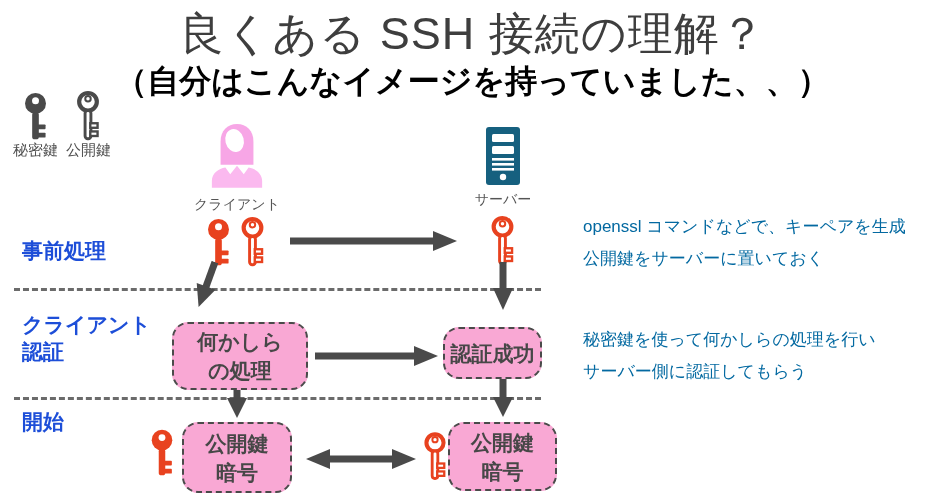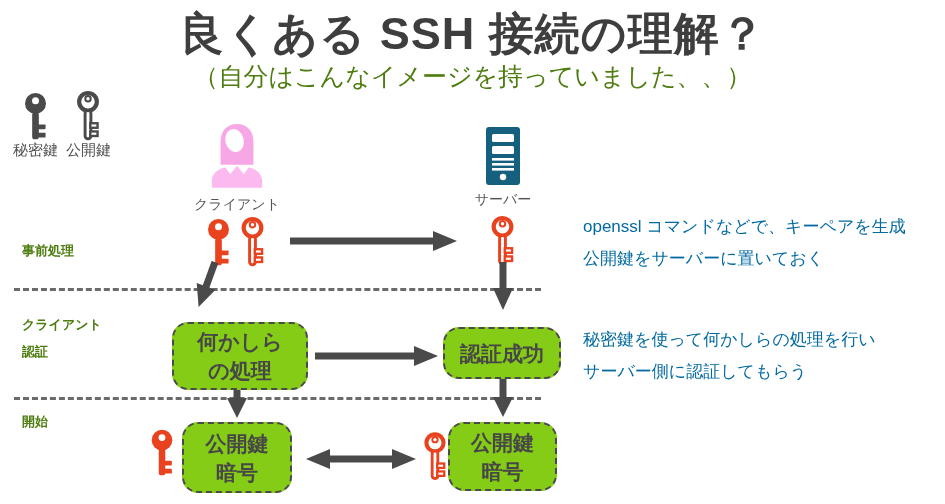--- a/index.html
+++ b/index.html
@@ -9,49 +9,49 @@
     position: relative;
     width: 945px; height: 504px;
     background: #ffffff;
     overflow: hidden;
   }
   .abs { position: absolute; }
 
   .title {
     top: 4px; left: 0; width: 945px;
     text-align: center;
-    font-size: 45px; font-weight: bold;
+    font-size: 45px; font-weight: normal;
     color: #3e3e3e; letter-spacing: 1px;
   }
   .subtitle {
     top: 60px; left: 0; width: 945px;
     text-align: center;
-    font-size: 25px; color: #4d7c0f;
+    font-size: 32px; color: #000000; font-weight: bold;
   }
 
   .legend-label { font-size: 15px; color: #4f4f4f; text-align: right; }
   .actor-label { font-size: 14px; color: #555; text-align: center; }
 
   .row-label {
-    font-size: 13px; font-weight: bold; color: #4d7c0f;
+    font-size: 21px; font-weight: bold; color: #1d4ed8;
     line-height: 27px;
   }
 
   .note {
     font-size: 17px; color: #0369a1; line-height: 32px;
     white-space: nowrap;
   }
 
   .dashline {
     border-top: 3px dashed #6b6b6b;
     height: 0;
   }
 
   .dbox {
-    background: #84cc16;
+    background: #f9a8d4;
     border: 2px dashed #4a4a4a;
     border-radius: 16px;
     display: flex; flex-direction: column;
     align-items: center; justify-content: center;
     font-size: 21px; font-weight: bold; color: #474747;
     line-height: 29px; text-align: left;
   }
 
   .key-red { color: #e8421f; }
   .key-gray { color: #4a4a4a; }
@@ -174,21 +174,21 @@
   <div class="abs dbox" style="left:172px;top:322px;width:136px;height:68px">
     <div>何かしら</div>
     <div>の処理</div>
   </div>
   <div class="abs" style="left:314px;top:344px">
     <svg width="126" height="24" viewBox="0 0 126 24">
       <line x1="1" y1="12" x2="102" y2="12" stroke="#4a4a4a" stroke-width="7"></line>
       <polygon points="100,2 124,12 100,22" fill="#4a4a4a"></polygon>
     </svg>
   </div>
-  <div class="abs dbox" style="left:443px;top:327px;width:118px;height:52px">
+  <div class="abs dbox" style="left:443px;top:327px;width:99px;height:52px">
     <div>認証成功</div>
   </div>
   <div class="abs note" style="left:583px;top:324px">
     <div>秘密鍵を使って何かしらの処理を行い</div>
     <div>サーバー側に認証してもらう</div>
   </div>
 
   <div class="abs" style="left:224px;top:390px">
     <svg width="26" height="30" viewBox="0 0 26 30">
       <line x1="13" y1="0" x2="13" y2="10" stroke="#4a4a4a" stroke-width="7"></line>

